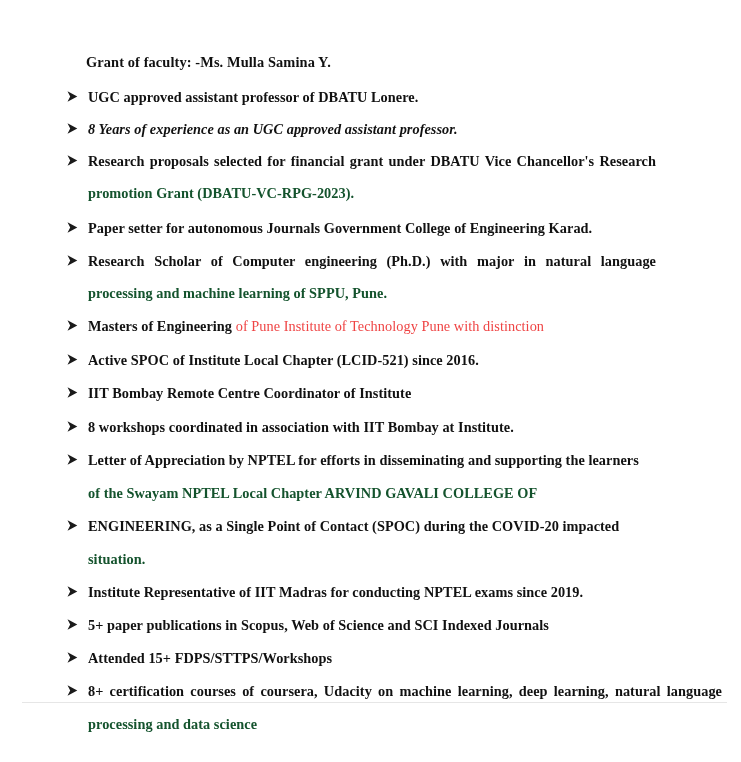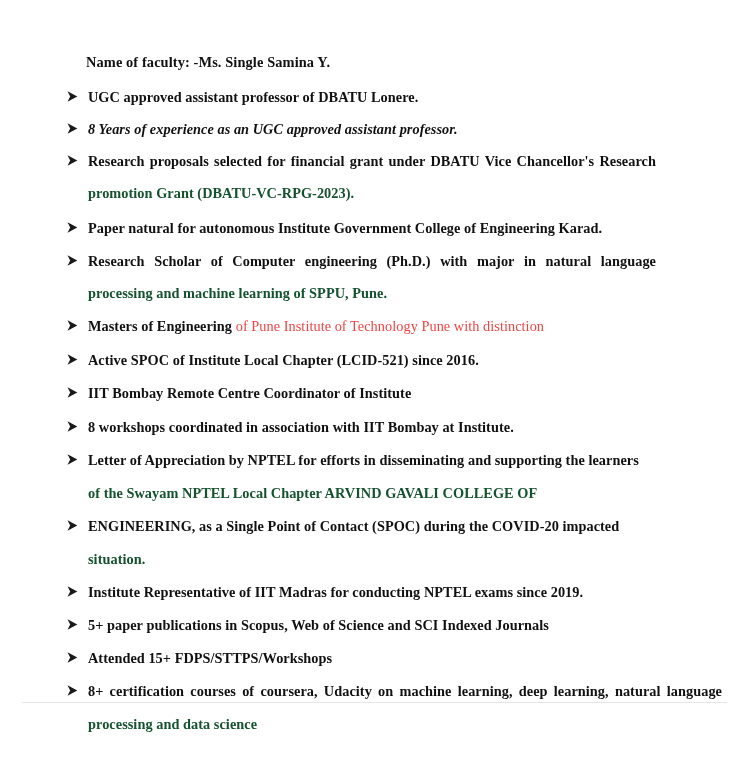--- a/index.html
+++ b/index.html
@@ -106,21 +106,21 @@
     color: #ef4444;
   }
 </style>
 </head>
 <body>
 
 <div id="page">
 
   <div id="doc-body">
 
-    <div class="doc-heading">Name of faculty: -Ms. Single Samina Y.</div>
+    <div class="doc-heading">Grant of faculty: -Ms. Mulla Samina Y.</div>
 
     <div class="bullet-row" style="top:90px;">
       <span class="bullet-marker">
         <svg width="13" height="13" viewBox="0 0 13 13">
             <path d="M1.5 1.2 L11.3 6.5 L1.5 11.8 L4.2 6.5 Z" fill="#1a1a1a"></path>
           </svg>
       </span>
       <div class="bullet-text nowrap" style="left:88px; width:600px;">UGC approved assistant professor of DBATU Lonere.</div>
     </div>
 
@@ -142,21 +142,21 @@
       <div class="bullet-text justify" style="left:88px; width:568px;">Research proposals selected for financial grant under DBATU Vice Chancellor's Research</div>
     </div>
     <div class="cont-line" style="top:186px;">promotion Grant (DBATU-VC-RPG-2023).</div>
 
     <div class="bullet-row" style="top:221px;">
       <span class="bullet-marker">
         <svg width="13" height="13" viewBox="0 0 13 13">
             <path d="M1.5 1.2 L11.3 6.5 L1.5 11.8 L4.2 6.5 Z" fill="#1a1a1a"></path>
           </svg>
       </span>
-      <div class="bullet-text nowrap" style="left:88px; width:600px;">Paper natural for autonomous Institute Government College of Engineering Karad.</div>
+      <div class="bullet-text nowrap" style="left:88px; width:600px;">Paper setter for autonomous Journals Government College of Engineering Karad.</div>
     </div>
 
     <div class="bullet-row" style="top:254px;">
       <span class="bullet-marker">
         <svg width="13" height="13" viewBox="0 0 13 13">
             <path d="M1.5 1.2 L11.3 6.5 L1.5 11.8 L4.2 6.5 Z" fill="#1a1a1a"></path>
           </svg>
       </span>
       <div class="bullet-text justify" style="left:88px; width:568px;">Research Scholar of Computer engineering (Ph.D.) with major in natural language</div>
     </div>

